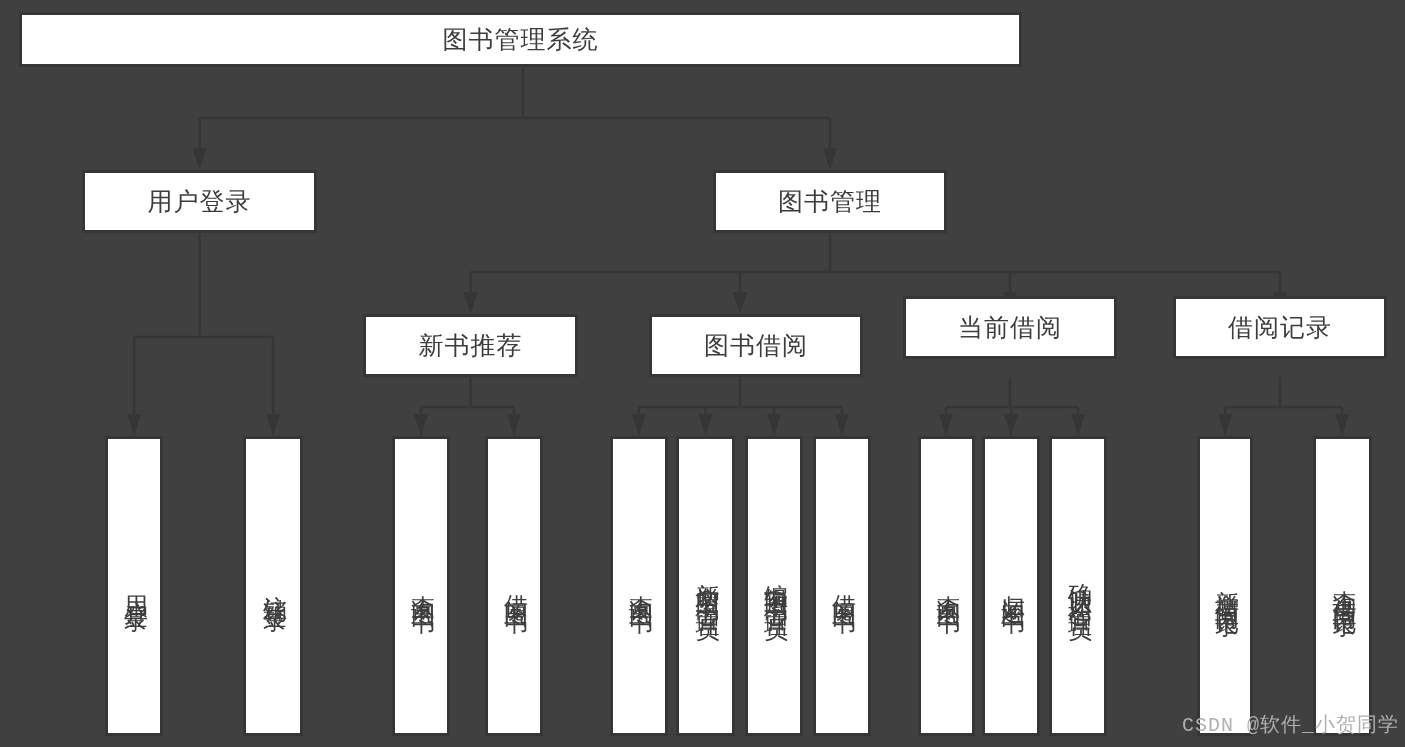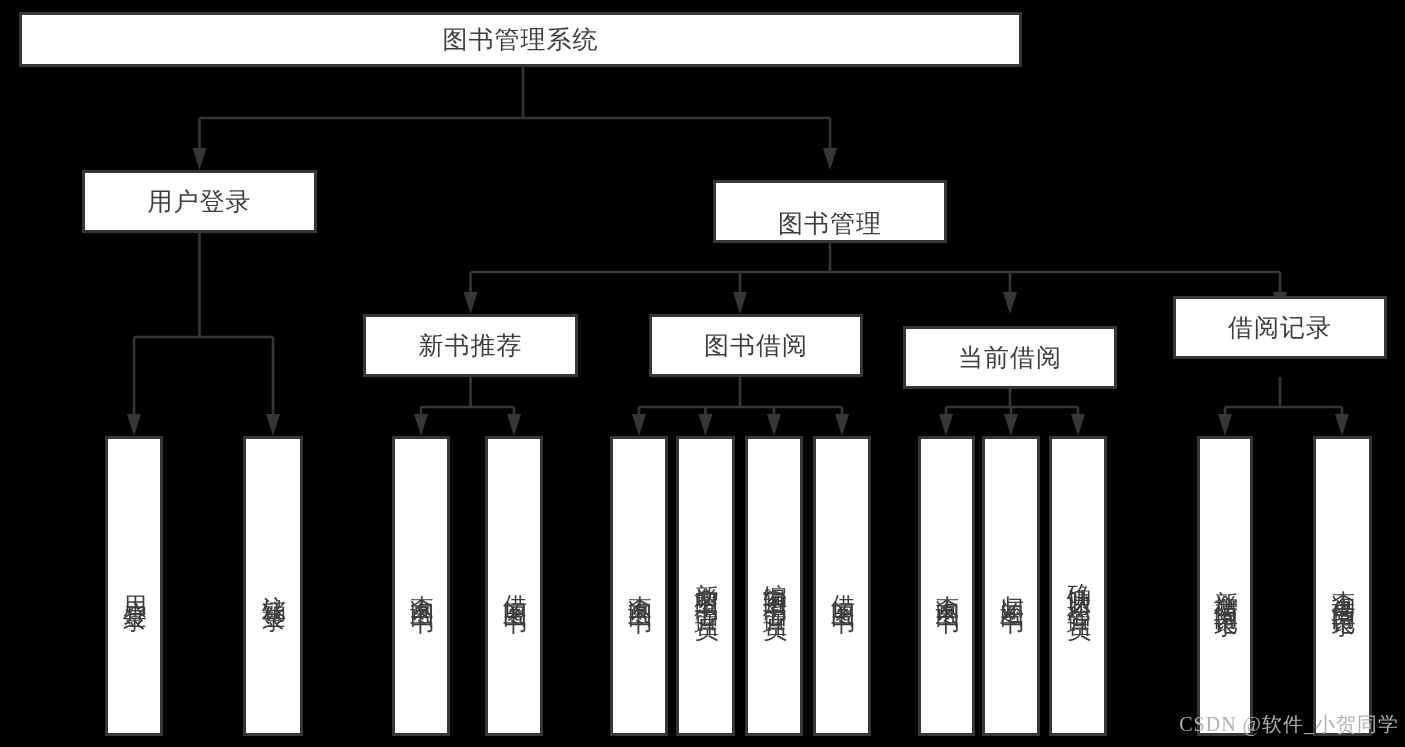--- a/index.html
+++ b/index.html
@@ -1,20 +1,20 @@
 <!DOCTYPE html>
 <html><head>
 <meta charset="utf-8">
 <style>
   html,body{margin:0;padding:0;background:#ffffff;}
   #stage{
     position:relative;
     width:1405px;height:747px;
-    background:#000000;
-    font-family:Liberation Serif, serif;
+    background:#404040;
+    font-family:Liberation Mono, monospace;
     overflow:hidden;
   }
   #wires{position:absolute;left:0;top:0;width:1405px;height:747px;}
 
   .node{
     position:absolute;
     box-sizing:border-box;
     border:3px solid #363636;
     background:#ffffff;
     display:flex;align-items:center;justify-content:center;
@@ -37,24 +37,24 @@
     font-size:24px;
     line-height:1.08;
     letter-spacing:5px;
     color:#3d3d3d;
     white-space:nowrap;
   }
 
   
   #n-root{left:19px;top:12px;width:1003px;height:55px;}
   #n-user{left:82px;top:170px;width:235px;height:63px;}
-  #n-mgmt{left:713px;top:180px;width:234px;height:63px;align-items:flex-end;}
+  #n-mgmt{left:713px;top:170px;width:234px;height:63px;}
   #n-newrec{left:363px;top:314px;width:215px;height:63px;align-items:center;}
   #n-borrow{left:633px;top:314px;width:214px;height:63px;margin-left:16px;}
-  #n-current{left:903px;top:326px;width:214px;height:63px;align-items:center;}
+  #n-current{left:903px;top:296px;width:214px;height:63px;align-items:center;}
   #n-record{left:1173px;top:296px;width:214px;height:63px;}
 
   
   #l1{left:105px;width:58px;}
   #l2{left:243px;width:60px;}
   #l3{left:392px;width:58px;}
   #l4{left:485px;width:58px;}
   #l5{left:610px;width:58px;}
   #l6{left:676px;width:59px;}
   #l7{left:745px;width:58px;}

